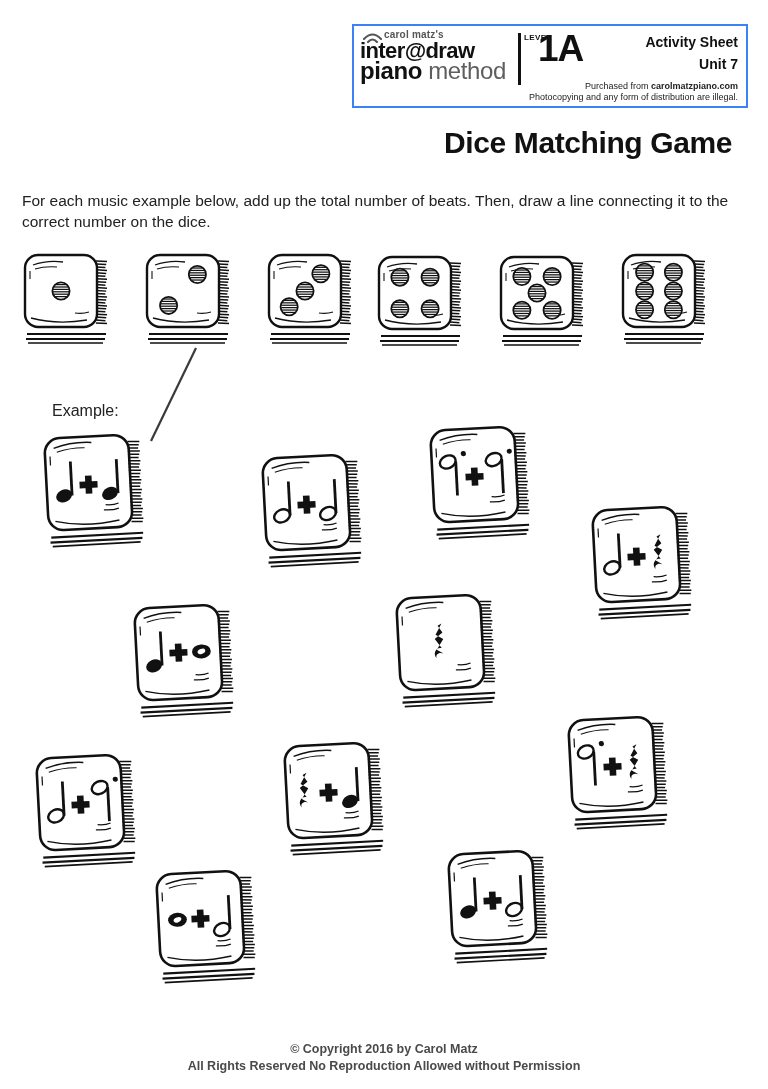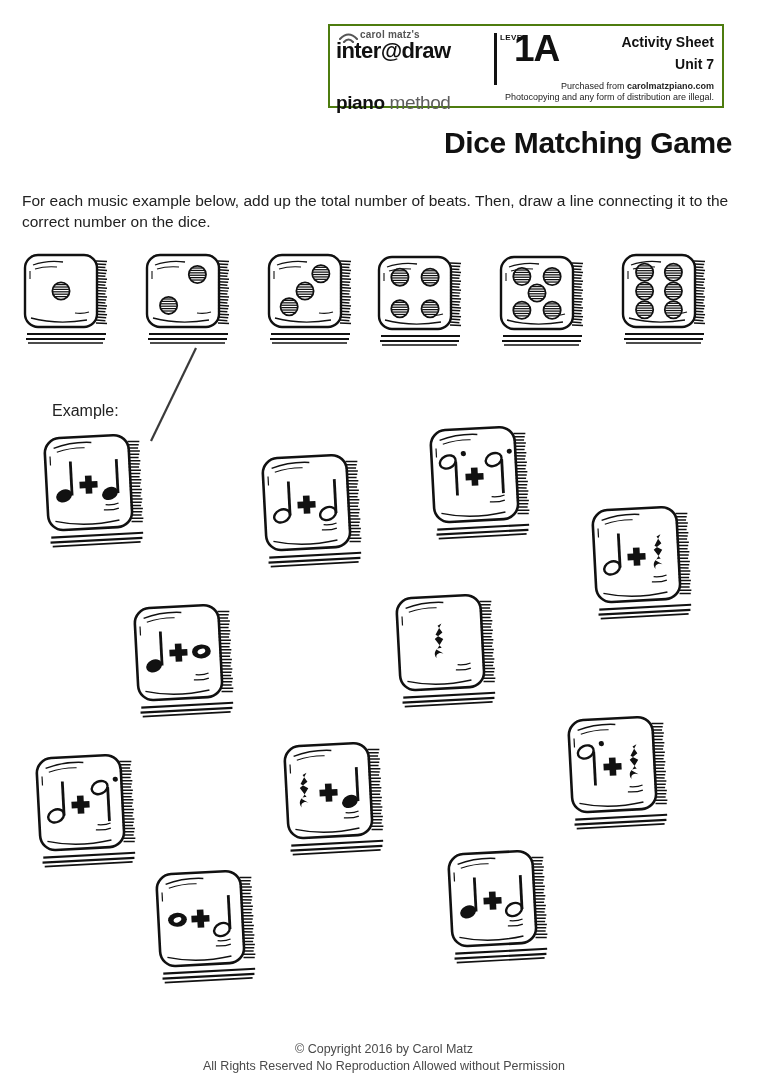--- a/index.html
+++ b/index.html
@@ -16,25 +16,25 @@
     width: 768px;
     height: 1089px;
     margin: 0 auto;
     background: #ffffff;
     overflow: hidden;
   }
 
   
   #header-badge {
     position: absolute;
-    left: 328px;
+    left: 352px;
     top: 24px;
     width: 396px;
     height: 84px;
-    border: 2px solid #4d7c0f;
+    border: 2px solid #3b82f6;
     box-sizing: border-box;
     background: #fff;
   }
   .logo-block {
     position: absolute;
     left: 6px;
     top: 3px;
     width: 152px;
   }
   .logo-carol {
@@ -53,25 +53,24 @@
     height: 11px;
   }
   .logo-inter {
     font-size: 22px;
     font-weight: bold;
     line-height: 21px;
     letter-spacing: -.6px;
     color: #111;
   }
   .logo-piano {
-    font-size: 19px;
+    font-size: 24px;
     line-height: 20px;
     letter-spacing: -.4px;
     color: #111;
-    margin-top: 32px;
   }
   .logo-piano b { font-weight: bold; }
   .logo-piano span { color: #5e5e5e; font-weight: normal; }
   .level-rule {
     position: absolute;
     left: 164px;
     top: 7px;
     width: 3px;
     height: 52px;
     background: #111;
@@ -180,20 +179,21 @@
   
   #footer {
     position: absolute;
     left: 0;
     right: 0;
     bottom: 14px;
     text-align: center;
     font-size: 12.5px;
     line-height: 17px;
     color: #4a4a4a;
+    font-weight: bold;
   }
 </style>
 </head>
 <body>
 
 <div id="page">
 
   <div id="header-badge">
 
     <div class="logo-block">

